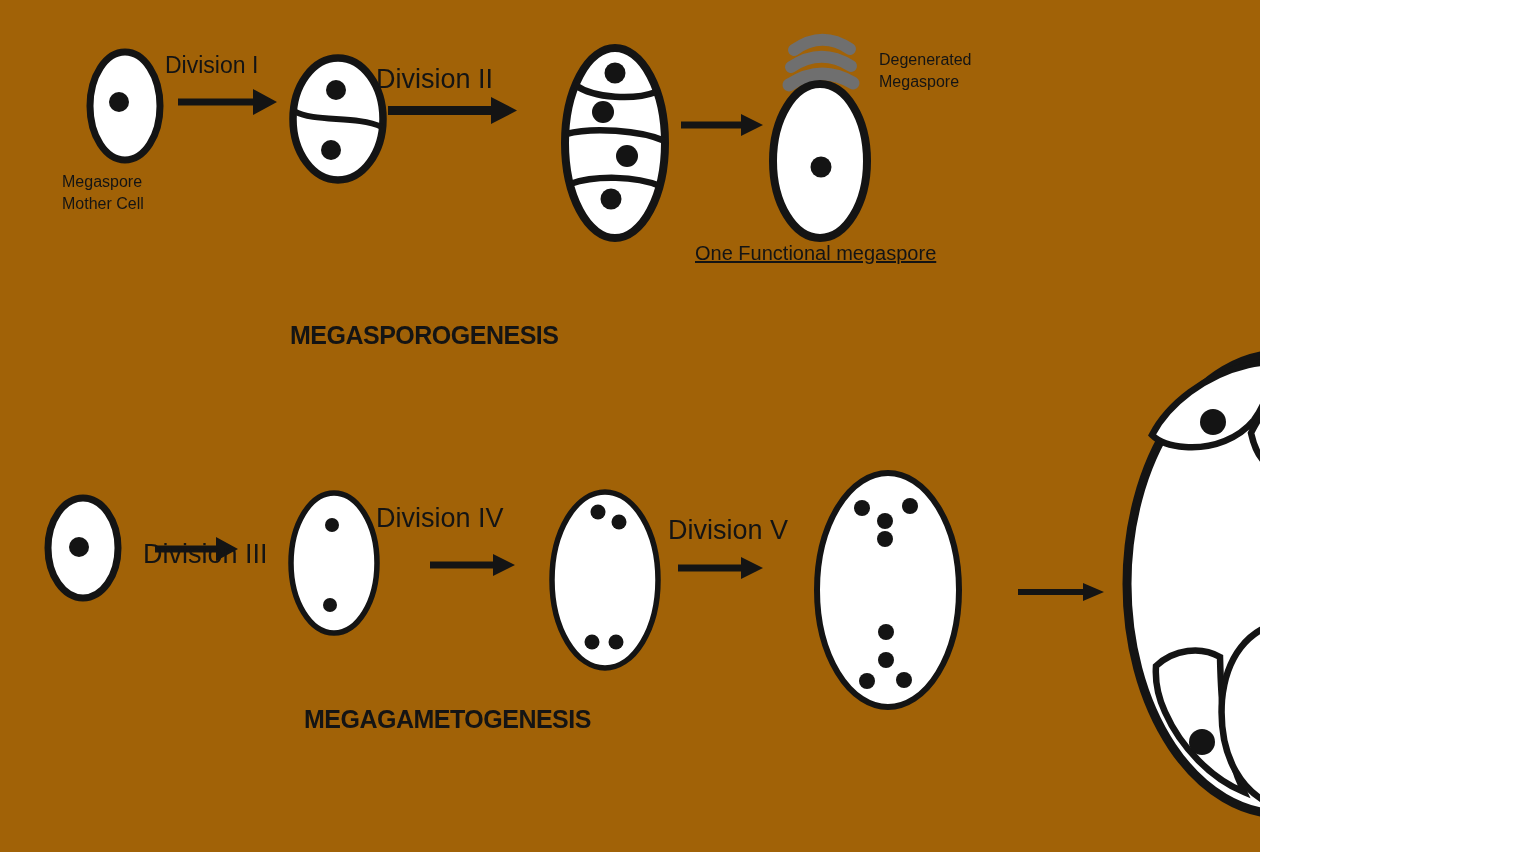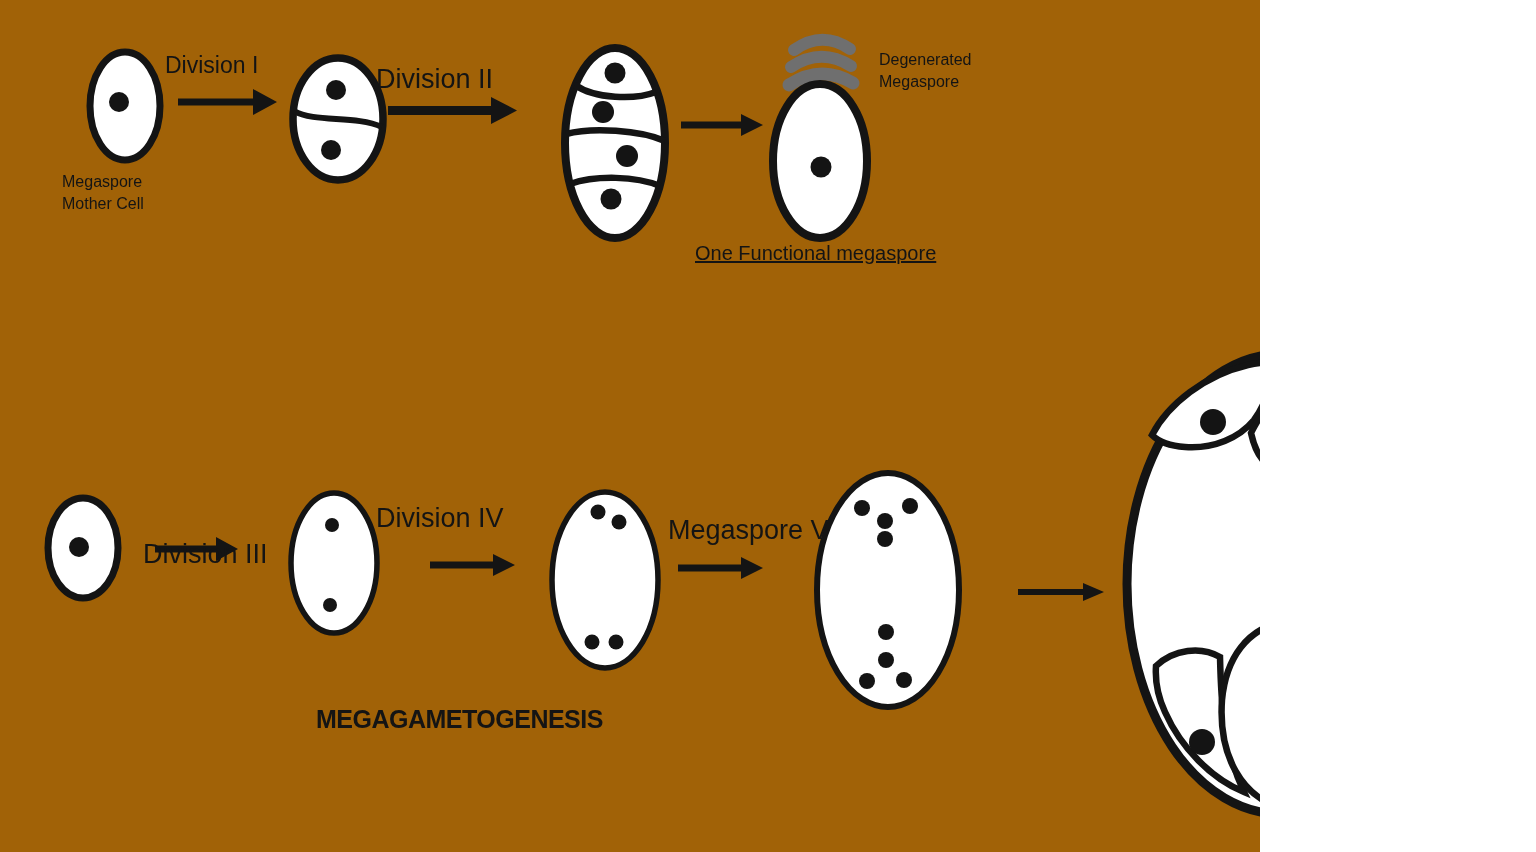--- a/index.html
+++ b/index.html
@@ -136,22 +136,23 @@
     <span class="line">Mother Cell</span>
   </div>
 
   <div class="lbl lbl-cell" style="left:879px;top:49px;">
     <span class="line">Degenerated</span>
     <span class="line">Megaspore</span>
   </div>
 
   <div class="lbl lbl-func" style="left:695px;top:242px;text-decoration:underline;">One Functional megaspore</div>
 
+  <div class="lbl lbl-section" style="left:290px;top:321px;">MEGASPOROGENESIS</div>
 
   <div class="lbl lbl-division" style="left:143px;top:499px;margin-top:40px;">Division III</div>
 
   <div class="lbl lbl-division" style="left:376px;top:503px;">Division IV</div>
 
-  <div class="lbl lbl-division" style="left:668px;top:515px;">Megaspore V</div>
+  <div class="lbl lbl-division" style="left:668px;top:515px;">Division V</div>
 
-  <div class="lbl lbl-section" style="left:316px;top:705px;">MEGAGAMETOGENESIS</div>
+  <div class="lbl lbl-section" style="left:304px;top:705px;">MEGAGAMETOGENESIS</div>
 
 </div>
 
 </body></html>

